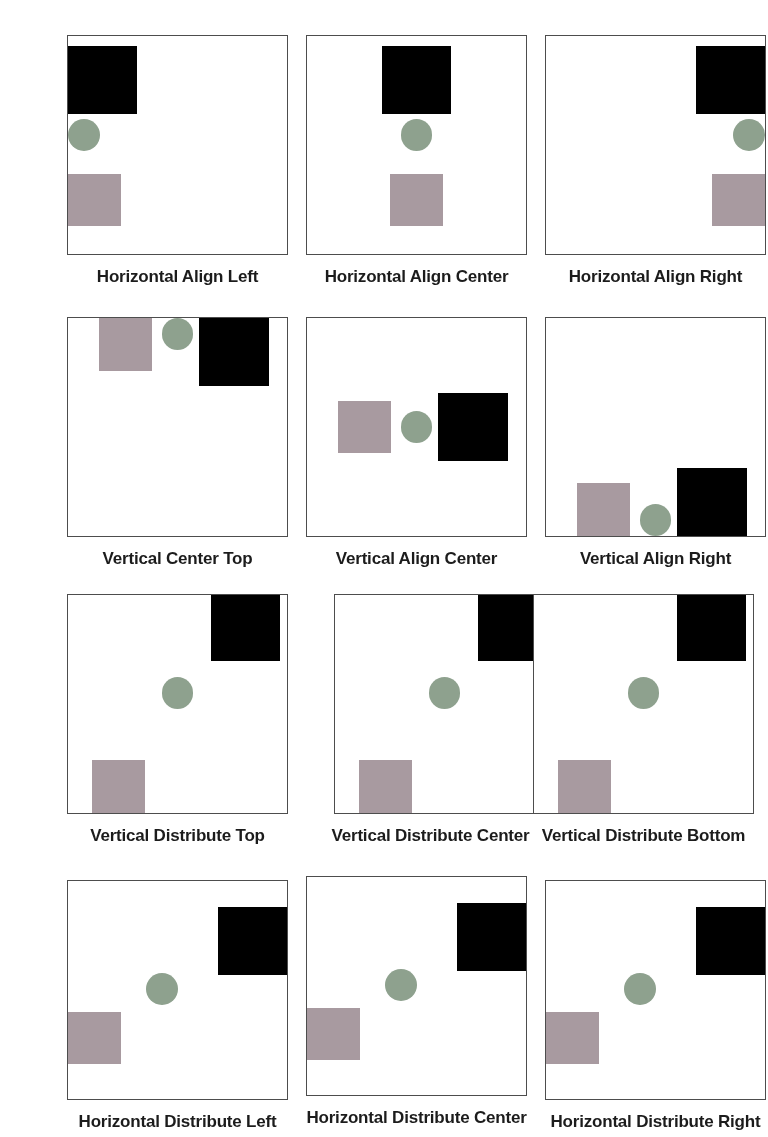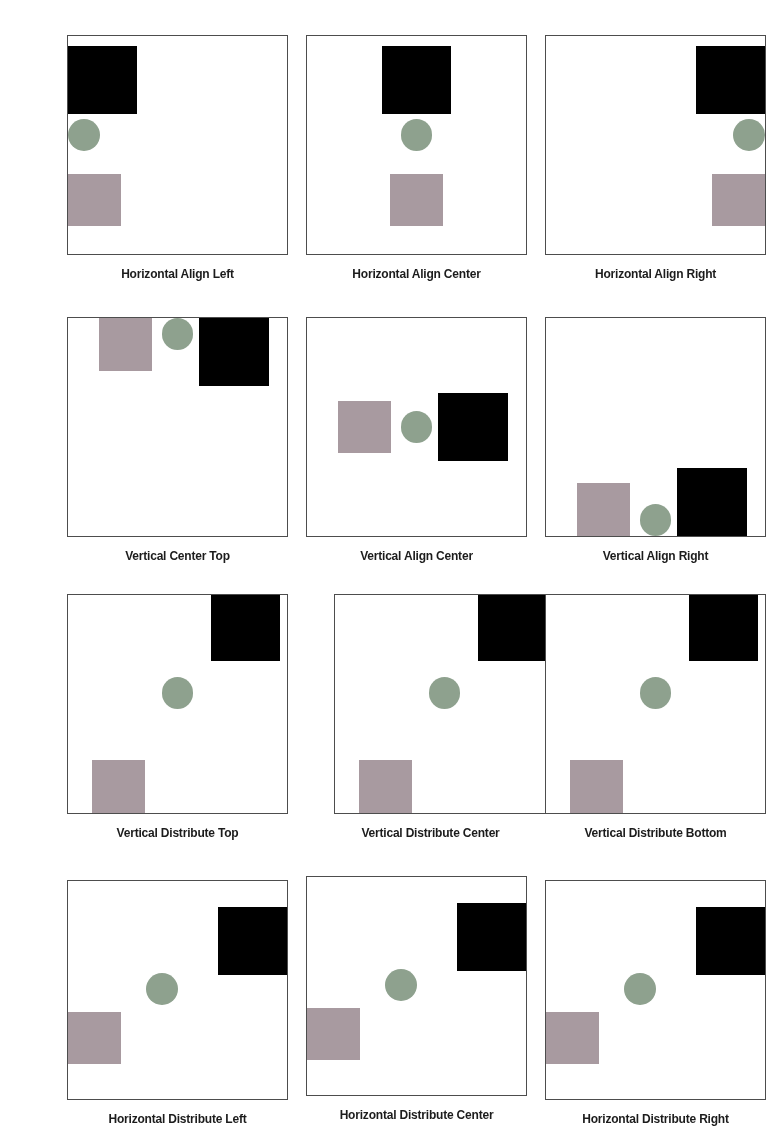--- a/index.html
+++ b/index.html
@@ -33,21 +33,21 @@
   }
   .shape.circle {
     border-radius: 50%;
   }
   .label {
     position: absolute;
     top: 232px;
     left: 50%;
     transform: translateX(-50%);
     white-space: nowrap;
-    font-size: 12px;
+    font-size: 17px;
     font-weight: 600;
     letter-spacing: -0.2px;
     color: var(--label-color, #1c1c1c);
   }
 </style>
 </head>
 <body>
 
 <div class="grid">
 
@@ -116,21 +116,21 @@
 
   <figure class="panel" style="left:266px; top:578px;padding-left:28px;">
     <div class="box">
         <div class="shape square" style="left: 65.2%; top: 0%; width: 31.7%; height: 30.5%; background: rgb(0, 0, 0);"></div>
         <div class="shape circle" style="left: 42.8%; top: 37.7%; width: 14.5%; height: 14.6%; background: rgb(142, 161, 142);"></div>
         <div class="shape square" style="left: 10.9%; top: 75.9%; width: 24.4%; height: 24.1%; background: rgb(168, 154, 160);"></div>
       </div>
     <figcaption class="label">Vertical Distribute Center</figcaption>
   </figure>
 
-  <figure class="panel" style="left:505px; top:578px;">
+  <figure class="panel" style="left:493px; top:578px;">
     <div class="box">
         <div class="shape square" style="left: 65.2%; top: 0%; width: 31.7%; height: 30.5%; background: rgb(0, 0, 0);"></div>
         <div class="shape circle" style="left: 42.8%; top: 37.7%; width: 14.5%; height: 14.6%; background: rgb(142, 161, 142);"></div>
         <div class="shape square" style="left: 10.9%; top: 75.9%; width: 24.4%; height: 24.1%; background: rgb(168, 154, 160);"></div>
       </div>
     <figcaption class="label">Vertical Distribute Bottom</figcaption>
   </figure>
 
   <figure class="panel" style="left:27px;  top:864px;">
     <div class="box">

